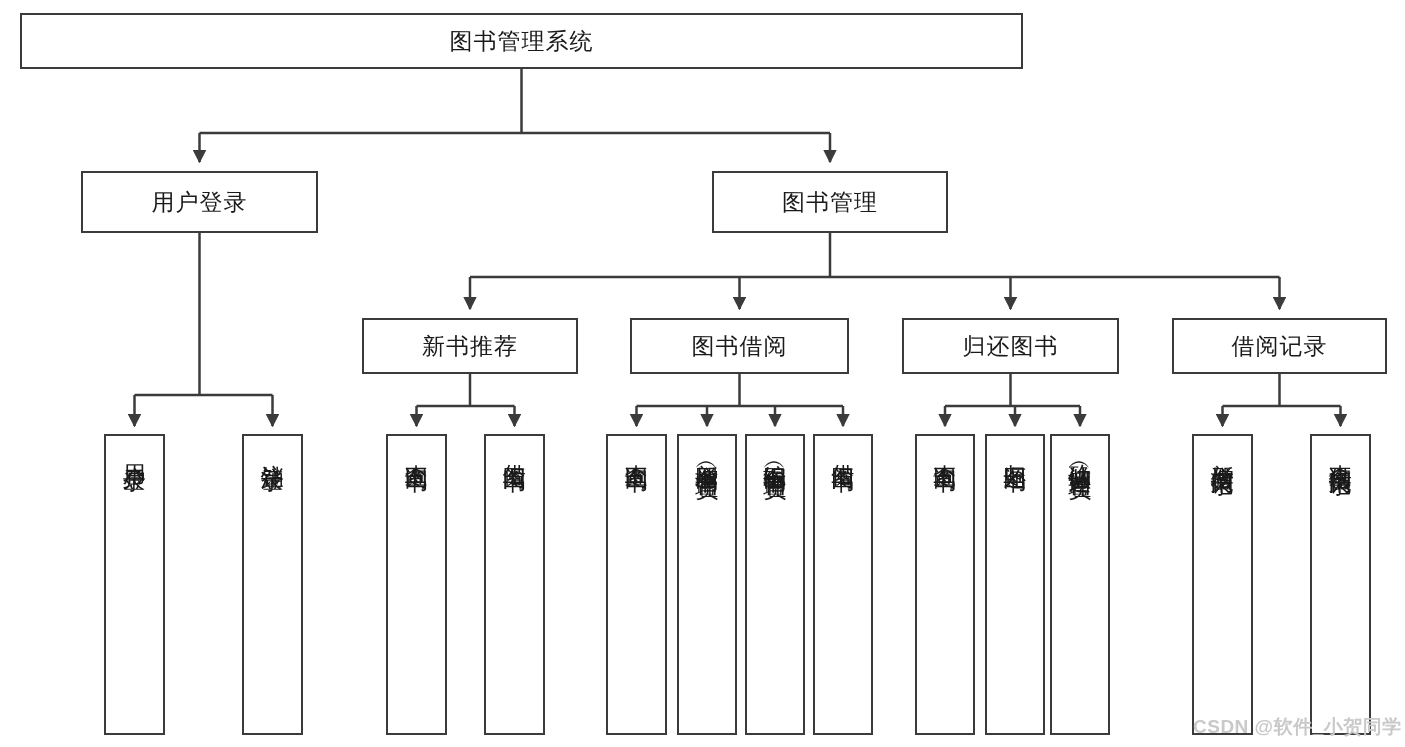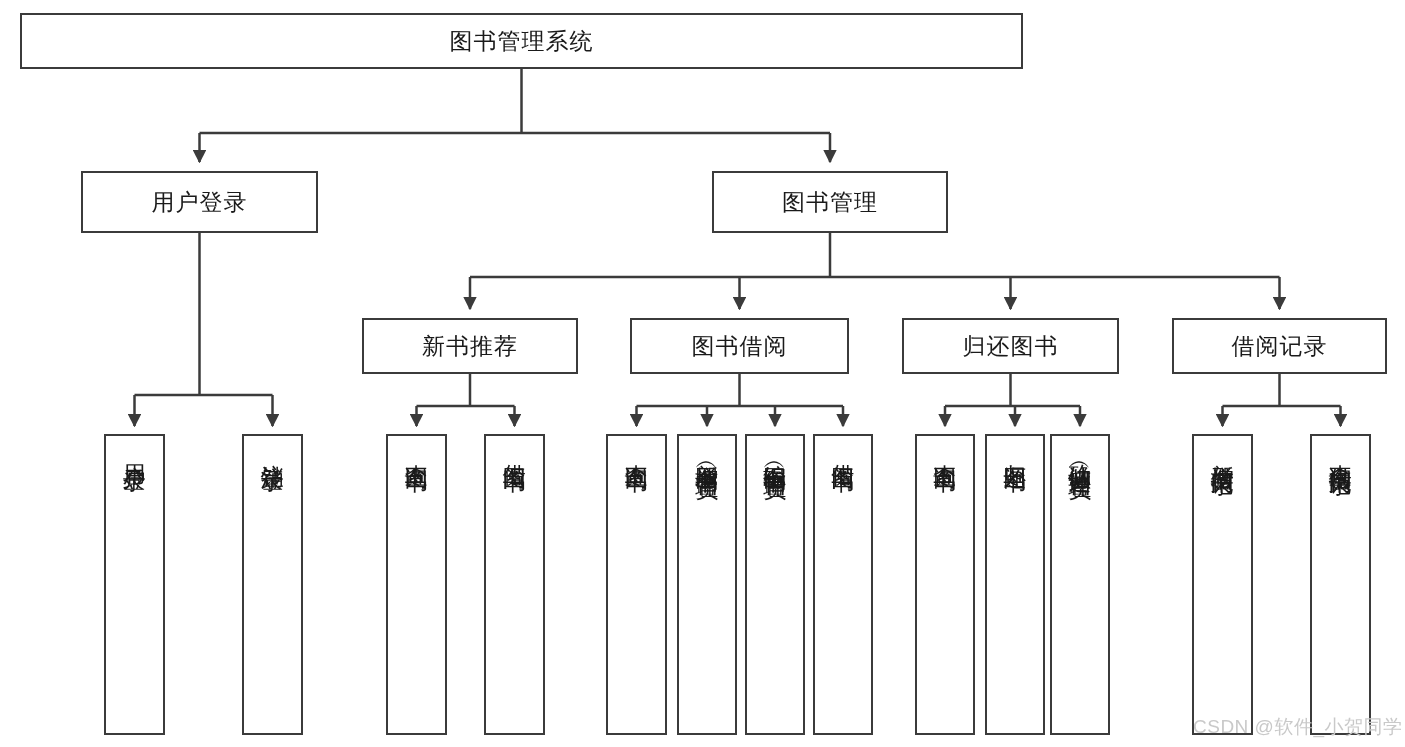--- a/index.html
+++ b/index.html
@@ -51,20 +51,21 @@
     line-height: 1.06;
     letter-spacing: 2px;
     white-space: nowrap;
   }
   .watermark {
     position: absolute;
     font-size: 19px;
     color: #c9c9c9;
     white-space: nowrap;
     letter-spacing: 0.5px;
+    font-weight: bold;
   }
 </style>
 </head>
 <body>
 
 <div id="canvas">
 
   <svg id="edges" xmlns="http://www.w3.org/2000/svg">
     <defs>
       <marker id="arrow" viewBox="0 0 10 10" refX="9" refY="5" markerWidth="5.5" markerHeight="5.5" orient="auto-start-reverse">

